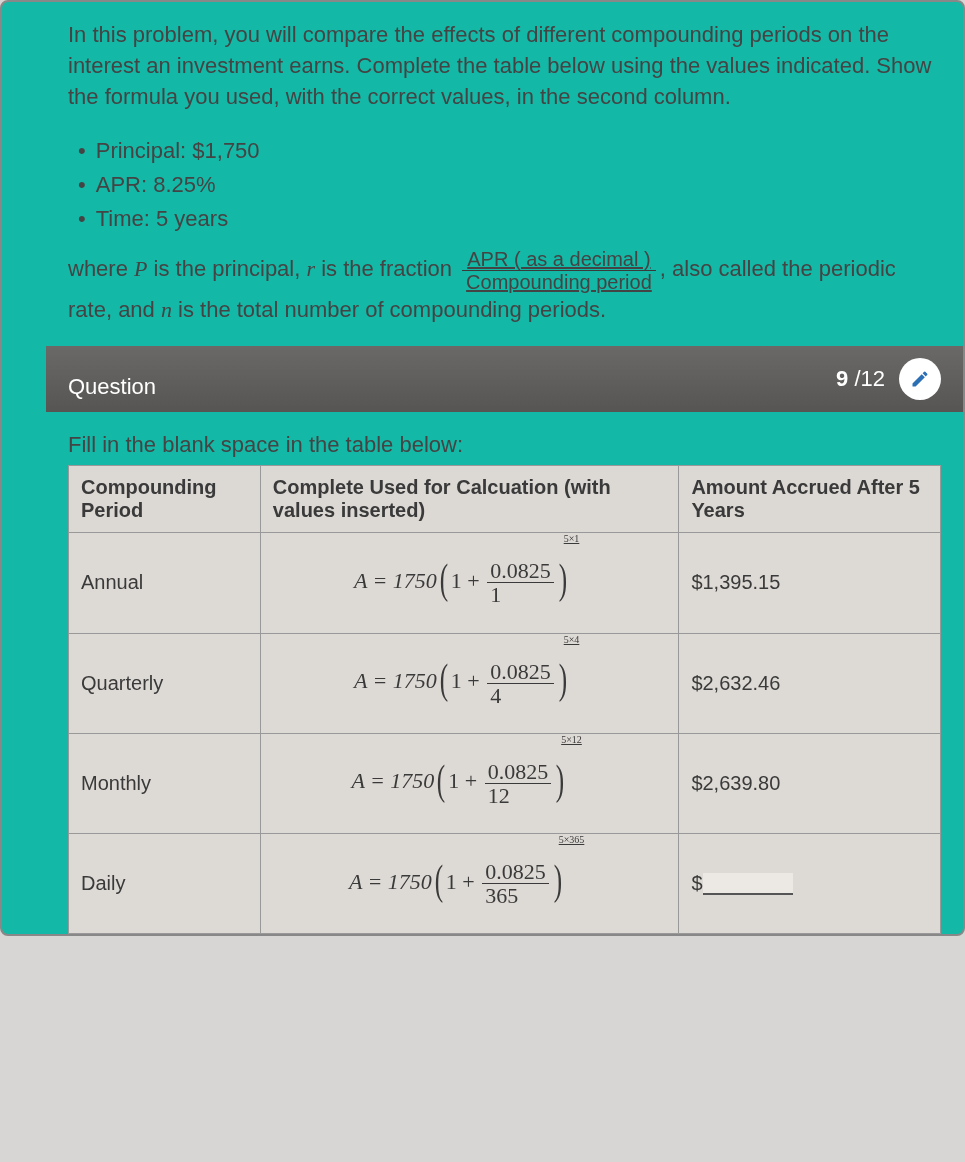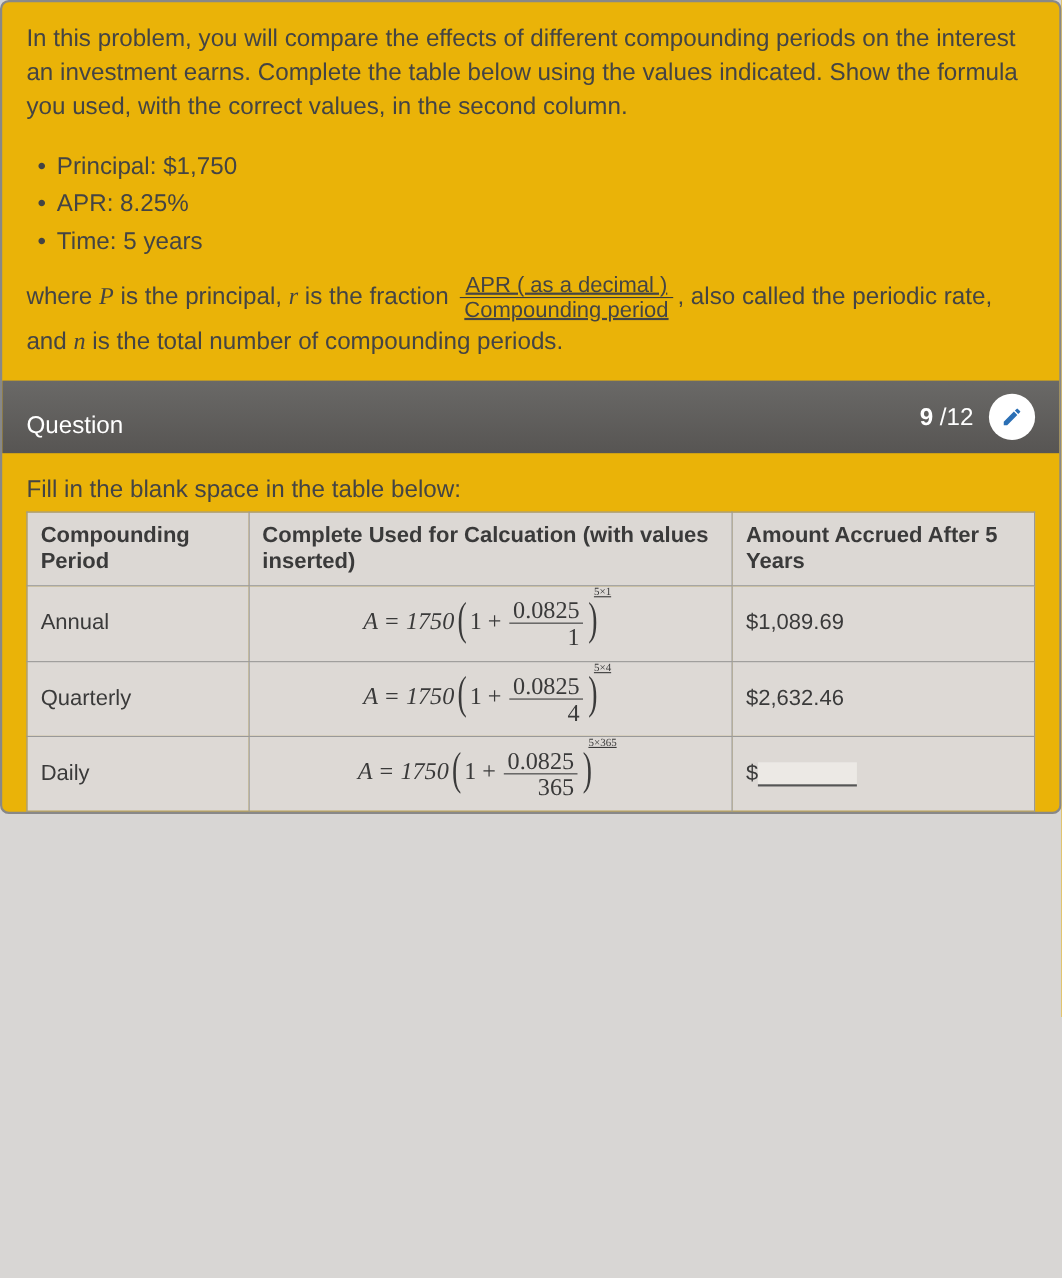--- a/index.html
+++ b/index.html
@@ -7,24 +7,25 @@
       margin: 0;
       padding: 0;
     }
     body {
       font-family: Arial, Helvetica, sans-serif;
       background: #d8d6d4;
       width: 965px;
       color: #3a3a3a;
     }
     .container {
-      background: #eab308;
+      background: #14b8a6;
       border: 2px solid #888;
       border-radius: 8px;
       overflow: hidden;
+      padding-left: 44px;
     }
     .content-top {
       padding: 18px 22px 20px 22px;
     }
     .problem-text {
       font-size: 22px;
       line-height: 1.4;
       color: #444;
       margin-bottom: 22px;
     }
@@ -150,23 +151,23 @@
     .col2 { width: 48%; text-align: center;}
     .col3 { width: 30%; }
     td.col2 {
       text-align: center;
       font-family: "Times New Roman", serif;
       font-size: 22px;
     }
     .eq-frac {
       display: inline-block;
       vertical-align: middle;
-      text-align: right;
+      text-align: left;
       line-height: 1.05;
-      margin: 0 2px;
+      margin: 16px 2px;
     }
     .eq-frac .t {
       display: block;
       border-bottom: 1.5px solid #3a3a3a;
       padding: 0 3px;
     }
     .eq-frac .b {
       display: block;
       padding: 0 3px;
     }
@@ -241,30 +242,39 @@
         </tr>
       </thead>
       <tbody>
         <tr>
           <td class="col1">Annual</td>
           <td class="col2">
             <span class="eq-wrap">
               <span class="italic">A = 1750</span><span class="big-paren">(</span><span>1 + </span><span class="eq-frac"><span class="t">0.0825</span><span class="b">1</span></span><span class="big-paren">)</span><span class="exp">5×1</span>
             </span>
           </td>
-          <td class="col3">$1,089.69</td>
+          <td class="col3">$1,395.15</td>
         </tr>
         <tr>
           <td class="col1">Quarterly</td>
           <td class="col2">
             <span class="eq-wrap">
               <span class="italic">A = 1750</span><span class="big-paren">(</span><span>1 + </span><span class="eq-frac"><span class="t">0.0825</span><span class="b">4</span></span><span class="big-paren">)</span><span class="exp">5×4</span>
             </span>
           </td>
           <td class="col3">$2,632.46</td>
+        </tr>
+        <tr>
+          <td class="col1">Monthly</td>
+          <td class="col2">
+            <span class="eq-wrap">
+              <span class="italic">A = 1750</span><span class="big-paren">(</span><span>1 + </span><span class="eq-frac"><span class="t">0.0825</span><span class="b">12</span></span><span class="big-paren">)</span><span class="exp">5×12</span>
+            </span>
+          </td>
+          <td class="col3">$2,639.80</td>
         </tr>
         <tr>
           <td class="col1">Daily</td>
           <td class="col2">
             <span class="eq-wrap">
               <span class="italic">A = 1750</span><span class="big-paren">(</span><span>1 + </span><span class="eq-frac"><span class="t">0.0825</span><span class="b">365</span></span><span class="big-paren">)</span><span class="exp">5×365</span>
             </span>
           </td>
           <td class="col3">
             <span>$</span><span class="input-blank"></span>

